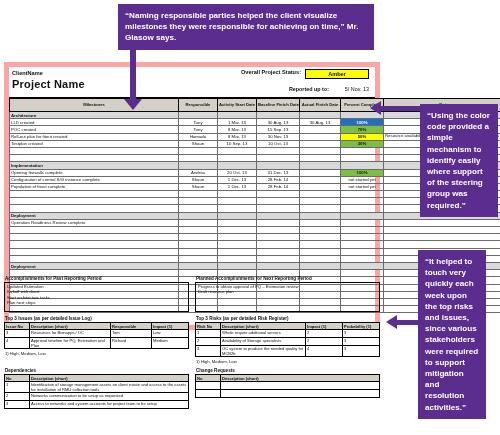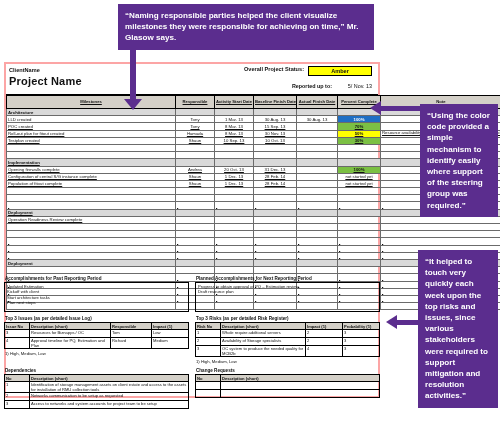--- a/index.html
+++ b/index.html
@@ -4,43 +4,43 @@
 <style>
   html,body{margin:0;padding:0;background:#ffffff;}
   body{width:500px;height:435px;position:relative;overflow:hidden;
        font-family:"Liberation Sans",sans-serif;color:#111;}
 
   .callout{position:absolute;background:#5b2d8e;color:#fff;
            font-size:8.1px;line-height:11.2px;font-weight:700;
            padding:6px 7px;box-sizing:border-box;z-index:40;}
   .callout-1{left:118px;top:4px;width:256px;}
   .callout-2{left:420px;top:104px;width:78px;}
-  .callout-3{left:418px;top:250px;width:80px;}
+  .callout-3{left:418px;top:250px;width:68px;}
 
   .arrow{position:absolute;background:#5b2d8e;z-index:39;}
   .arrowhead{position:absolute;width:0;height:0;z-index:39;}
 
   
   .a1-stem{left:130px;top:46px;width:6px;height:54px;}
   .a1-head{left:124px;top:99px;border-left:9px solid transparent;
            border-right:9px solid transparent;border-top:11px solid #5b2d8e;}
 
   
   .a2-stem{left:380px;top:106px;width:42px;height:5px;}
   .a2-head{left:370px;top:101px;border-top:7px solid transparent;
            border-bottom:7px solid transparent;border-right:11px solid #5b2d8e;}
 
   
   .a3-stem{left:396px;top:320px;width:24px;height:5px;}
   .a3-head{left:386px;top:315px;border-top:7px solid transparent;
            border-bottom:7px solid transparent;border-right:11px solid #5b2d8e;}
 
   
-  .sheet{position:absolute;left:4px;top:62px;width:376px;height:336px;
-         background:#fff;border:2px solid #fca5a5;box-sizing:border-box;text-decoration:underline;}
+  .sheet{position:absolute;left:4px;top:62px;width:376px;height:268px;
+         background:#fff;border:5px solid #fca5a5;box-sizing:border-box;}
 
   .sheet-head{position:relative;height:30px;border-bottom:1px solid #000;}
   .client{position:absolute;left:3px;top:3px;font-size:5.6px;font-weight:700;}
   .projname{position:absolute;left:3px;top:11px;font-size:11px;font-weight:700;
             letter-spacing:.2px;}
   .statlbl{position:absolute;right:74px;top:2px;font-size:5.6px;font-weight:700;}
   .statval{position:absolute;right:6px;top:1.5px;width:62px;background:#ffff00;
            border:1px solid #000;font-size:5.6px;font-weight:700;text-align:center;
            line-height:8px;}
   .replbl{position:absolute;right:46px;top:19px;font-size:5.4px;font-weight:700;}

